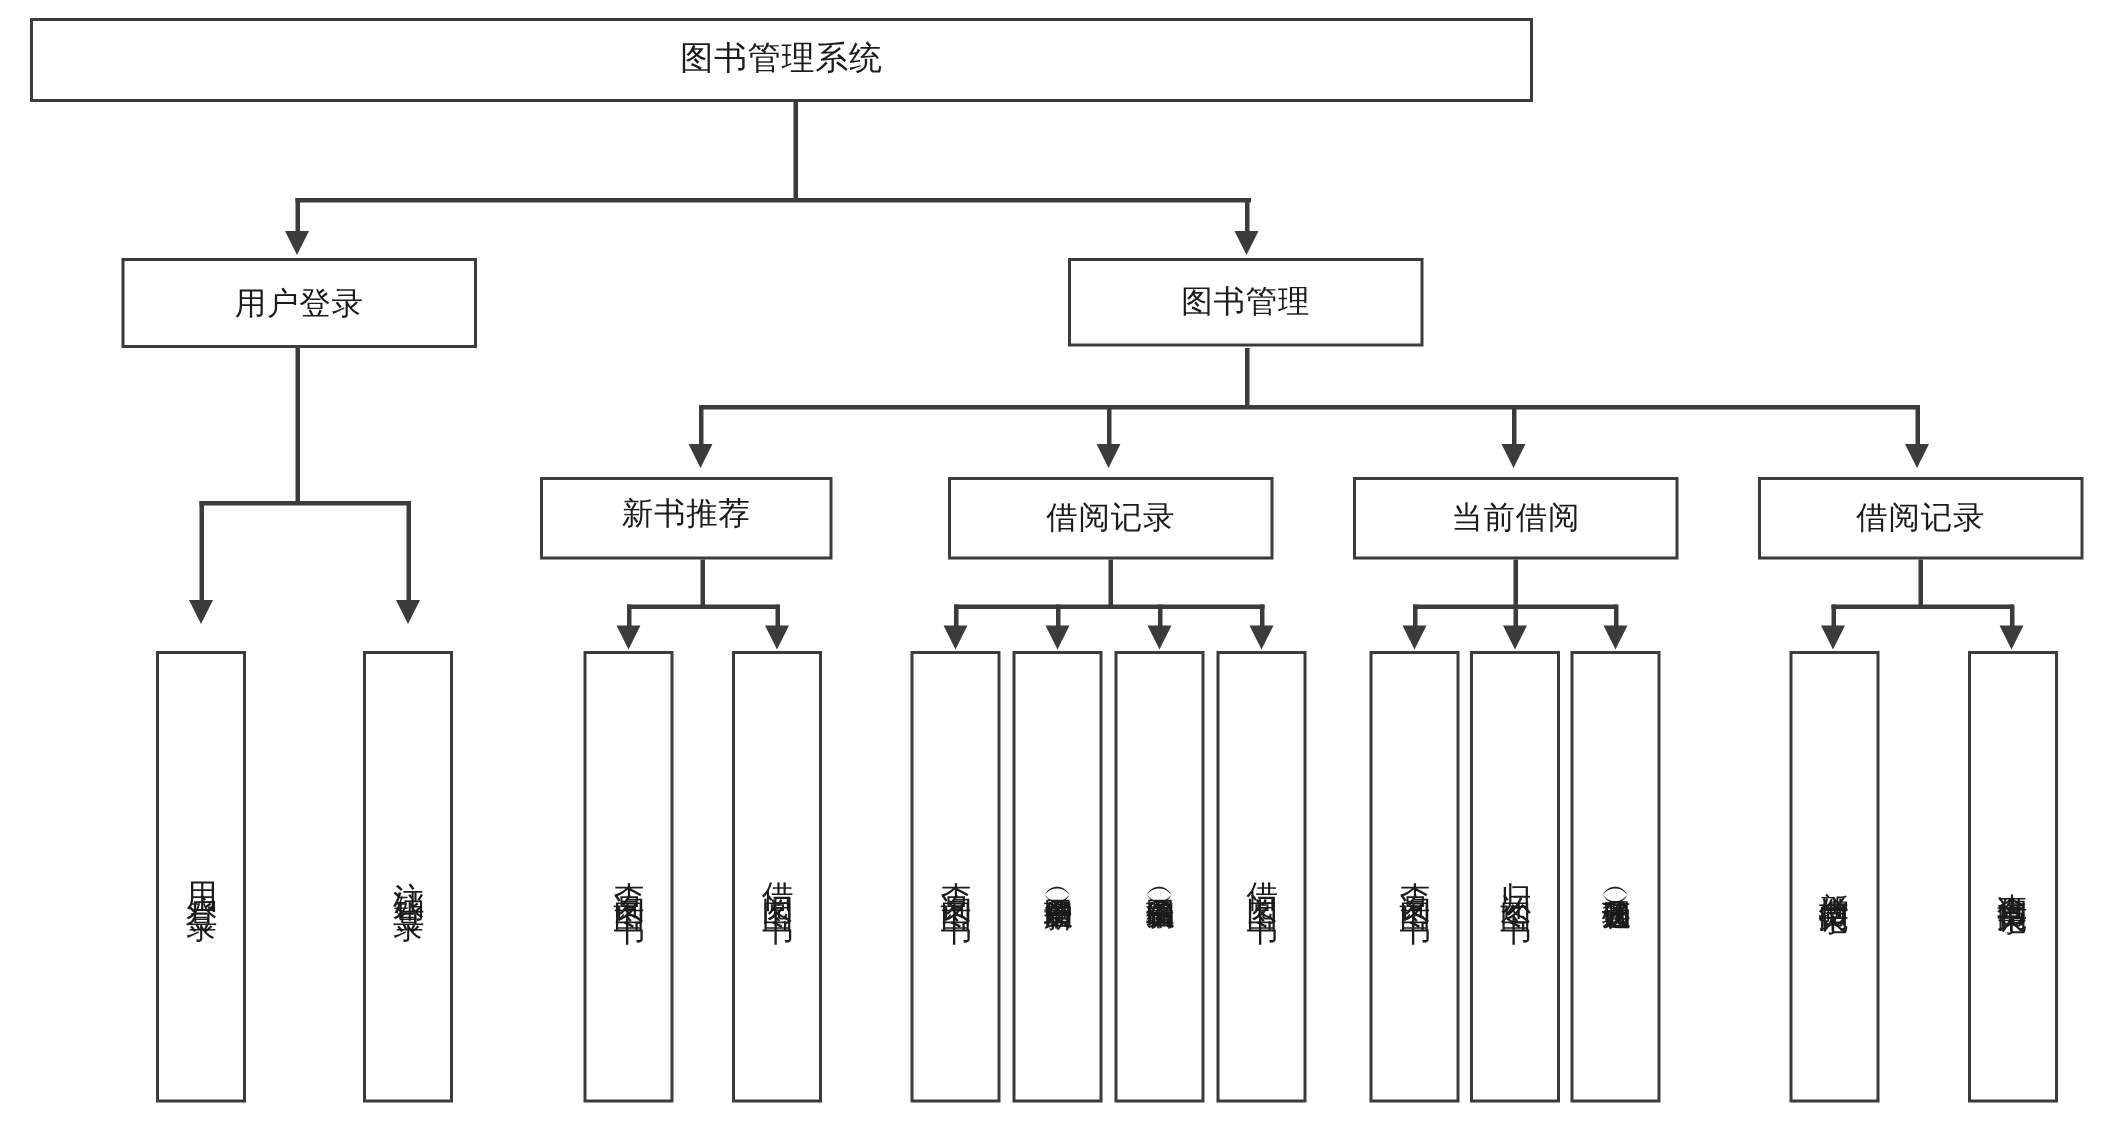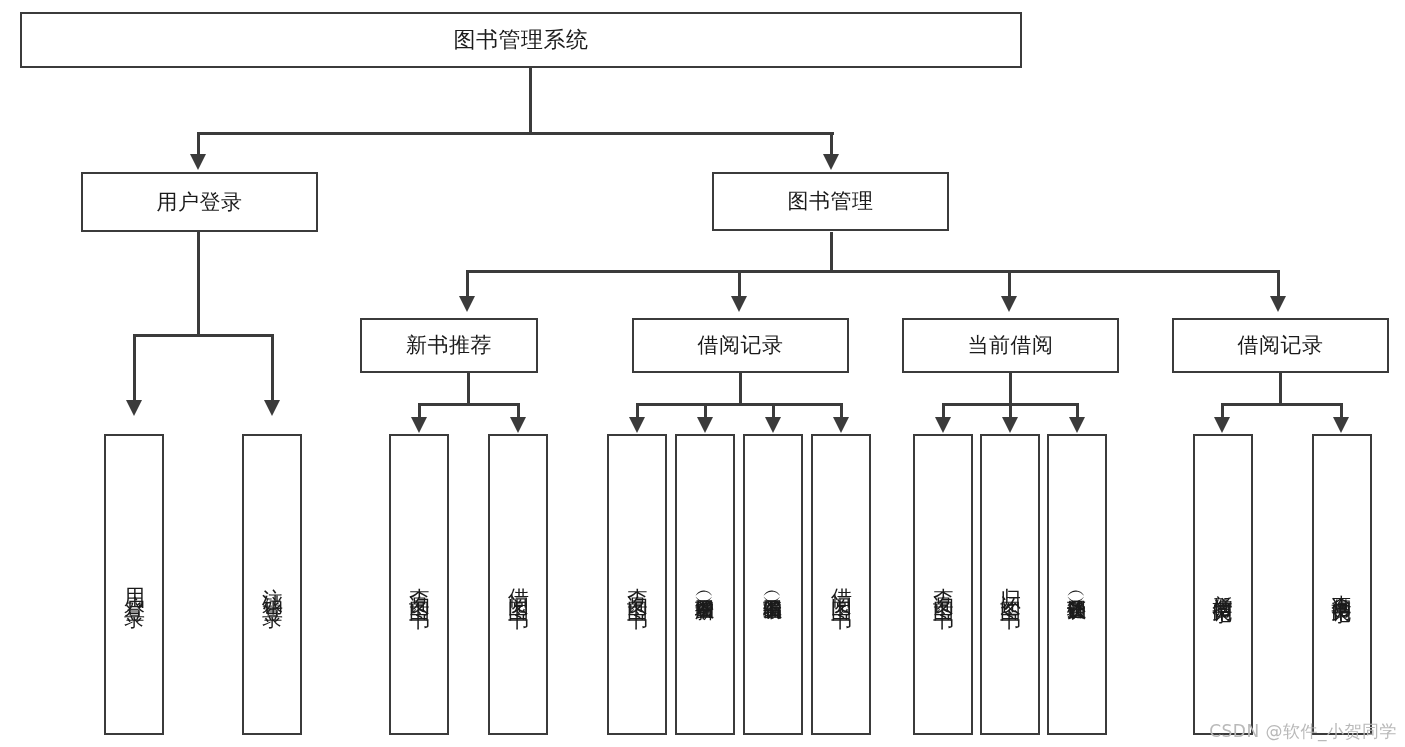--- a/index.html
+++ b/index.html
@@ -117,21 +117,21 @@
 
   <div class="vline" style="left:738px;top:270px;height:28px;"></div>
   <div class="arrow" style="left:731px;top:296px;"></div>
 
   <div class="vline" style="left:1008px;top:270px;height:28px;"></div>
   <div class="arrow" style="left:1001px;top:296px;"></div>
 
   <div class="vline" style="left:1277px;top:270px;height:28px;"></div>
   <div class="arrow" style="left:1270px;top:296px;"></div>
 
-  <div class="node h-node" style="left:360px;top:318px;width:178px;height:55px;">
+  <div class="node h-node" style="left:360px;top:318px;width:195px;height:55px;font-family:Liberation Mono, monospace;">
     <span class="lbl">新书推荐</span>
   </div>
   <div class="node h-node" style="left:632px;top:318px;width:217px;height:55px;">
     <span class="lbl">借阅记录</span>
   </div>
   <div class="node h-node" style="left:1172px;top:318px;width:217px;height:55px;">
     <span class="lbl">借阅记录</span>
   </div>
   <div class="node h-node" style="left:902px;top:318px;width:217px;height:55px;">
     <span class="lbl">当前借阅</span>
@@ -208,15 +208,14 @@
     <span class="lbl">确认归还（管理员）</span>
   </div>
 
   <div class="node v-node tight" style="left:1193px;top:434px;width:60px;height:301px;">
     <span class="lbl">新增借阅记录</span>
   </div>
   <div class="node v-node tight" style="left:1312px;top:434px;width:60px;height:301px;">
     <span class="lbl">查询借阅记录</span>
   </div>
 
-  <div id="watermark">CSDN @软件_小贺同学</div>
 
 </div>
 
 </body></html>

